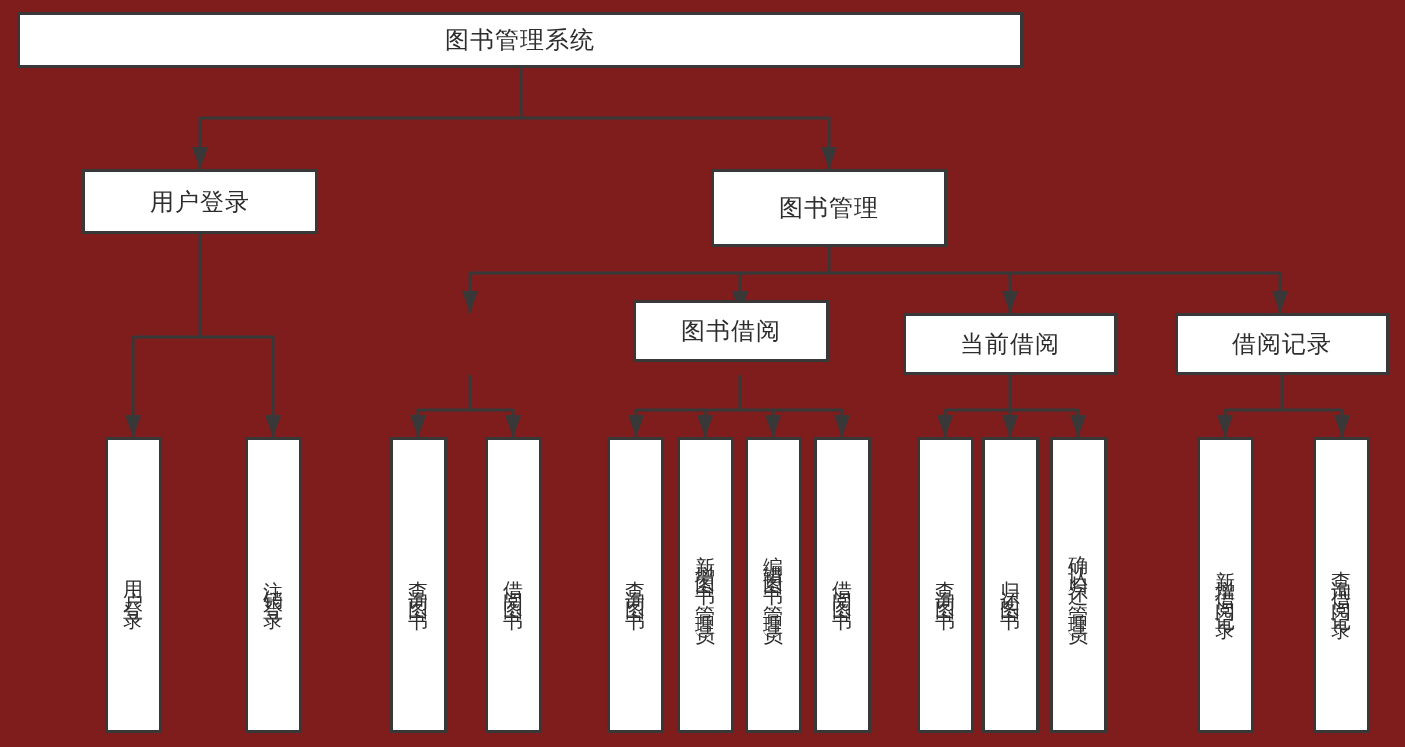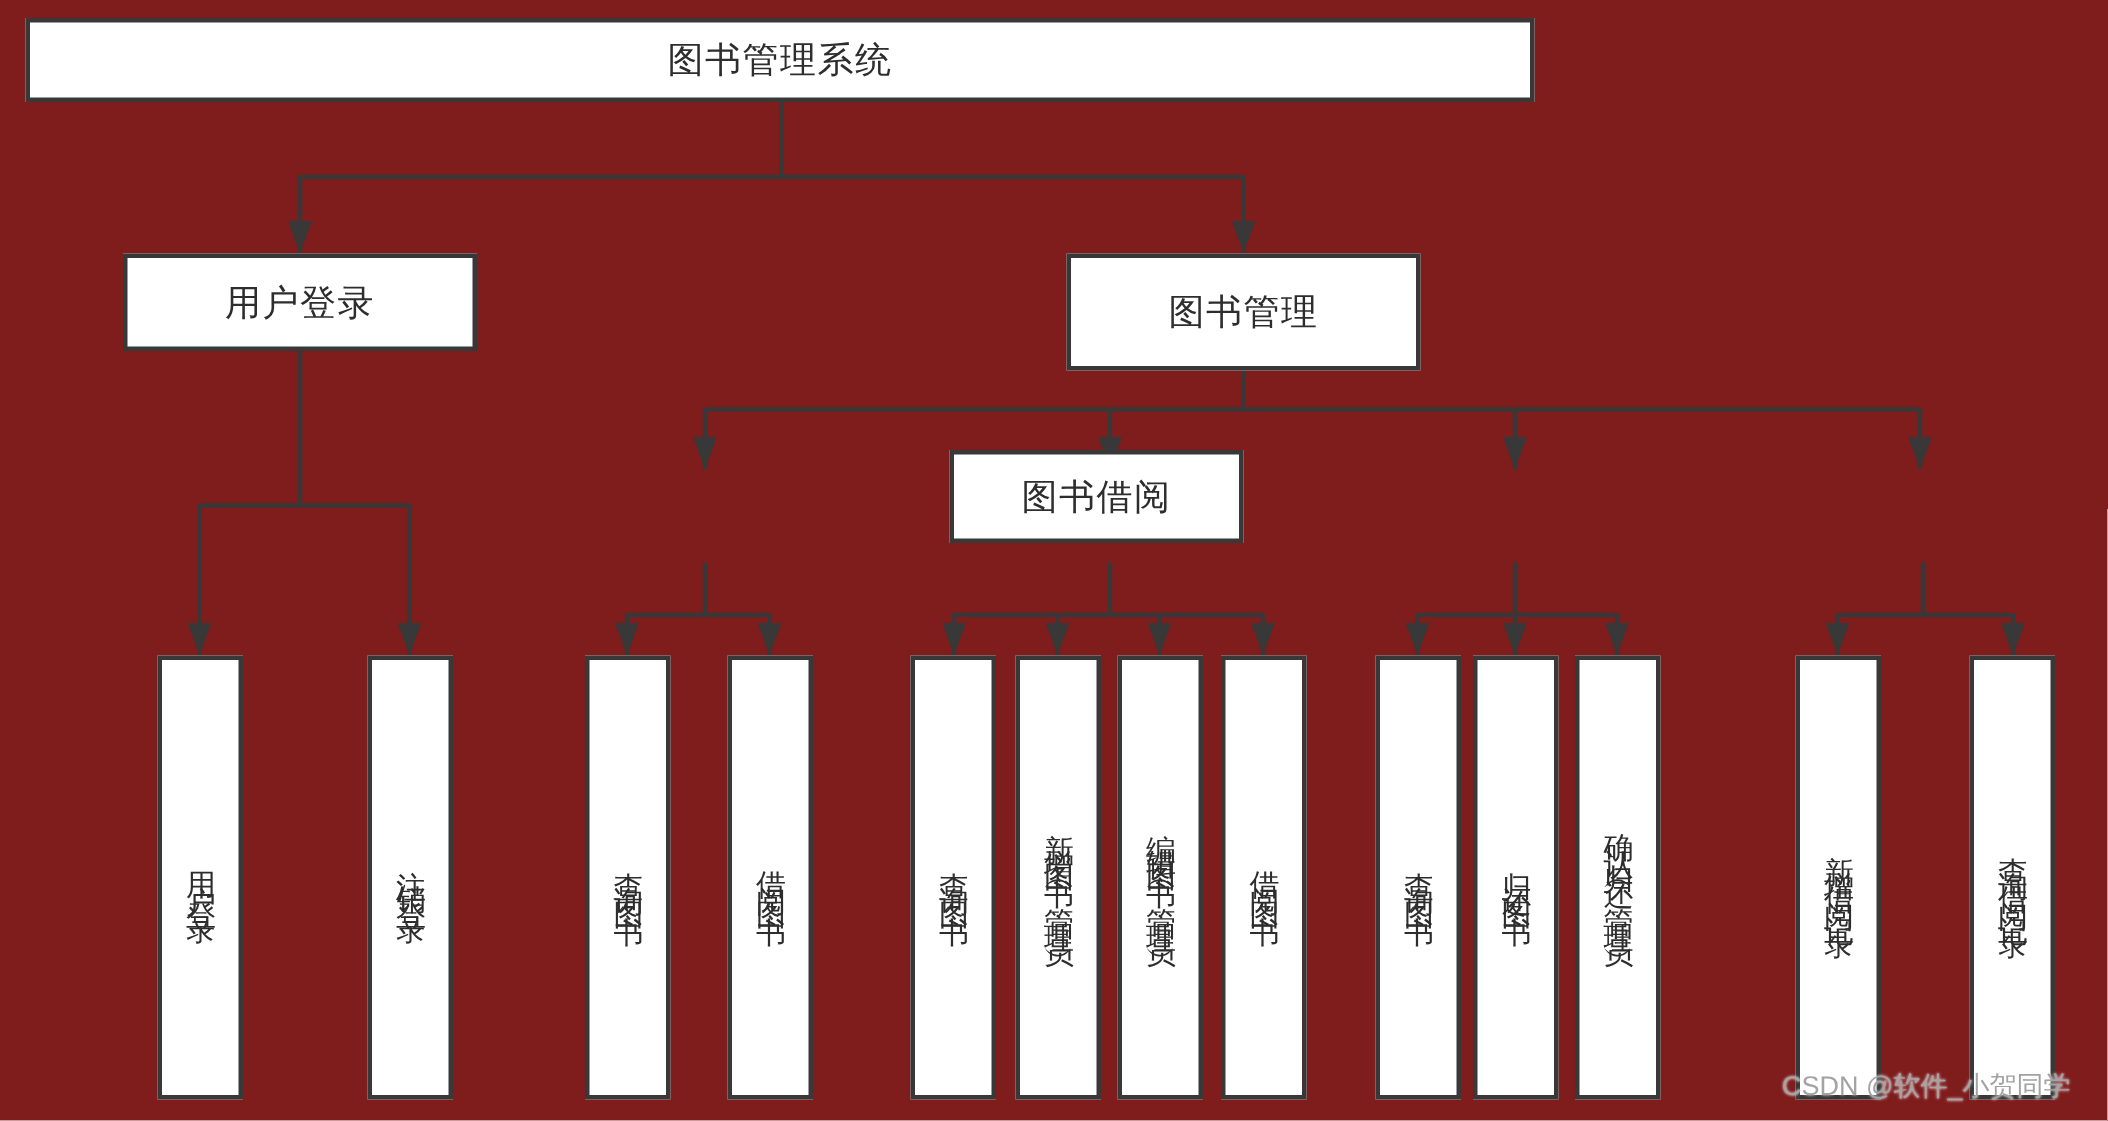--- a/index.html
+++ b/index.html
@@ -107,33 +107,34 @@
     <line x1="1225" y1="409" x2="1225" y2="437" marker-end="url(#arrow)"></line>
     <line x1="1342" y1="409" x2="1342" y2="437" marker-end="url(#arrow)"></line>
   </svg>
 
   <div class="node h" id="n-root">图书管理系统</div>
 
   <div class="node h" id="n-user-login">用户登录</div>
   <div class="node h" id="n-book-mgmt">图书管理</div>
 
   <div class="node h" id="n-borrow">图书借阅</div>
+  <div class="node h" id="n-current">当前借阅</div>
+  <div class="node h" id="n-record">借阅记录</div>
 
   <div class="node v" id="l-login">用户登录</div>
   <div class="node v" id="l-logout">注销登录</div>
 
   <div class="node v" id="l-nr-query">查询图书</div>
   <div class="node v" id="l-nr-borrow">借阅图书</div>
 
   <div class="node v" id="l-bb-query">查询图书</div>
   <div class="node v" id="l-bb-add">新增图书（管理员）</div>
   <div class="node v" id="l-bb-edit">编辑图书（管理员）</div>
   <div class="node v" id="l-bb-borrow">借阅图书</div>
 
   <div class="node v" id="l-cb-query">查询图书</div>
   <div class="node v" id="l-cb-return">归还图书</div>
   <div class="node v" id="l-cb-confirm">确认归还（管理员）</div>
 
   <div class="node v" id="l-br-add">新增借阅记录</div>
   <div class="node v" id="l-br-query">查询借阅记录</div>
 
-  <div class="watermark">CSDN @软件_小贺同学</div>
 </div>
 
 </body></html>

